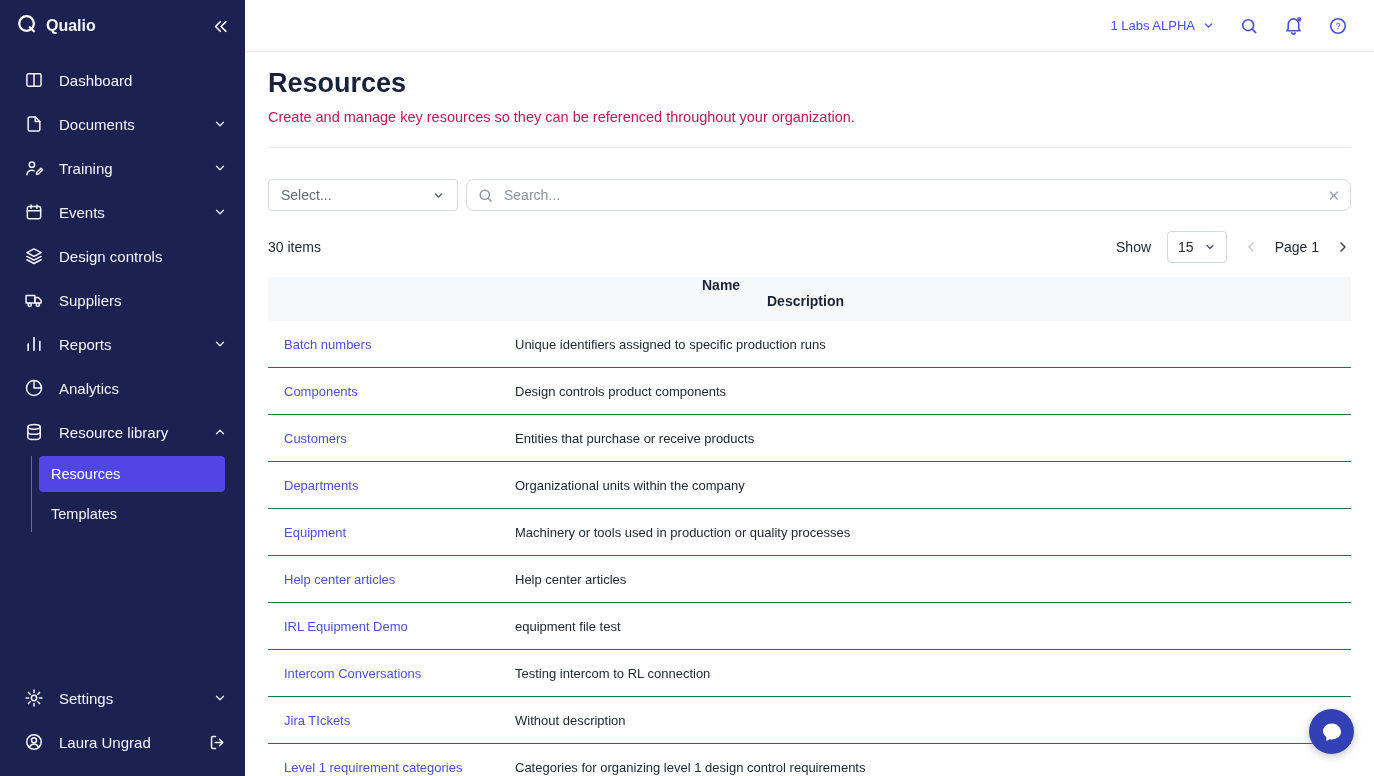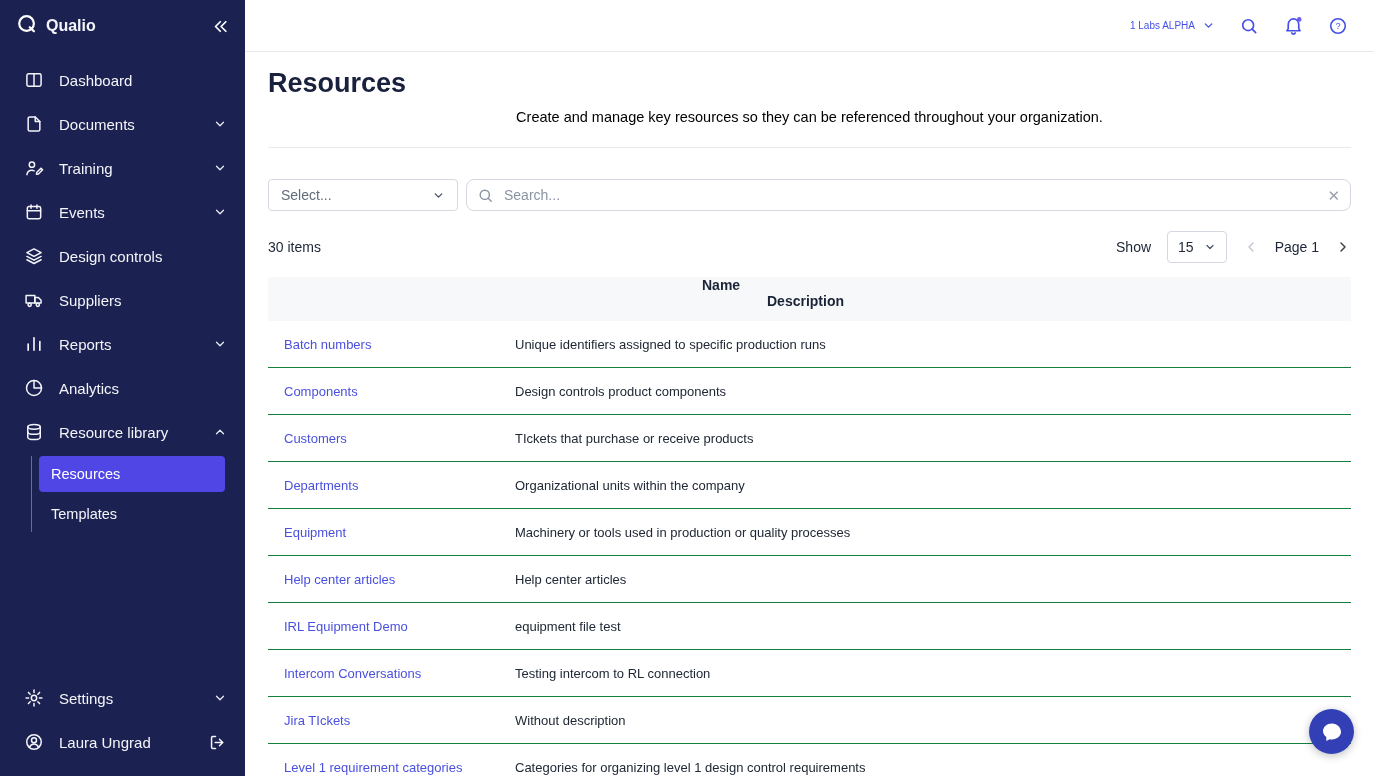--- a/index.html
+++ b/index.html
@@ -53,26 +53,26 @@
   .user-row .logout{margin-left:auto;display:flex;cursor:pointer;}
   .ic{flex:none;}
 
   
   .main{flex:1;display:flex;flex-direction:column;background:#fff;min-width:0;}
   .topbar{
     height:52px;min-height:52px;border-bottom:1px solid var(--border);
     display:flex;align-items:center;justify-content:flex-end;
     gap:24px;padding:0 26px;color:var(--accent);
   }
-  .org{display:flex;align-items:center;gap:7px;font-size:10px;cursor:pointer;}
+  .org{display:flex;align-items:center;gap:7px;font-size:13px;cursor:pointer;}
   .topbar .tb-icon{display:flex;cursor:pointer;}
 
   .content{padding:0 23px;flex:1;overflow:hidden;display:flex;flex-direction:column;}
   .page-title{font-size:27px;font-weight:bold;margin:16px 0 0;color:#19213d;}
-  .page-subtitle{font-size:14.5px;margin-top:10px;color:#000000;text-align:center;}
+  .page-subtitle{font-size:14.5px;margin-top:10px;color:#be185d;}
   .divider{border:0;border-top:1px solid var(--border);margin:22px 0 0;width:100%;}
 
   .filter-row{display:flex;gap:8px;margin-top:31px;}
   .select-box{
     width:190px;height:32px;border:1px solid #d4d8e0;border-radius:4px;
     display:flex;align-items:center;padding:0 12px;color:#5f6b7a;font-size:14px;cursor:pointer;
   }
   .select-box .chev{margin-left:auto;color:#44506a;display:flex;}
   .search-box{
     flex:1;height:32px;border:1px solid #d4d8e0;border-radius:8px;
@@ -380,21 +380,21 @@
     <div class="cell-name">
       <a class="res-link">Components</a>
     </div>
     <div class="cell-desc">Design controls product components</div>
   </div>
 
   <div class="trow">
     <div class="cell-name">
       <a class="res-link">Customers</a>
     </div>
-    <div class="cell-desc">TIckets that purchase or receive products</div>
+    <div class="cell-desc">Entities that purchase or receive products</div>
   </div>
 
   <div class="trow">
     <div class="cell-name">
       <a class="res-link">Departments</a>
     </div>
     <div class="cell-desc">Organizational units within the company</div>
   </div>
 
   <div class="trow">

